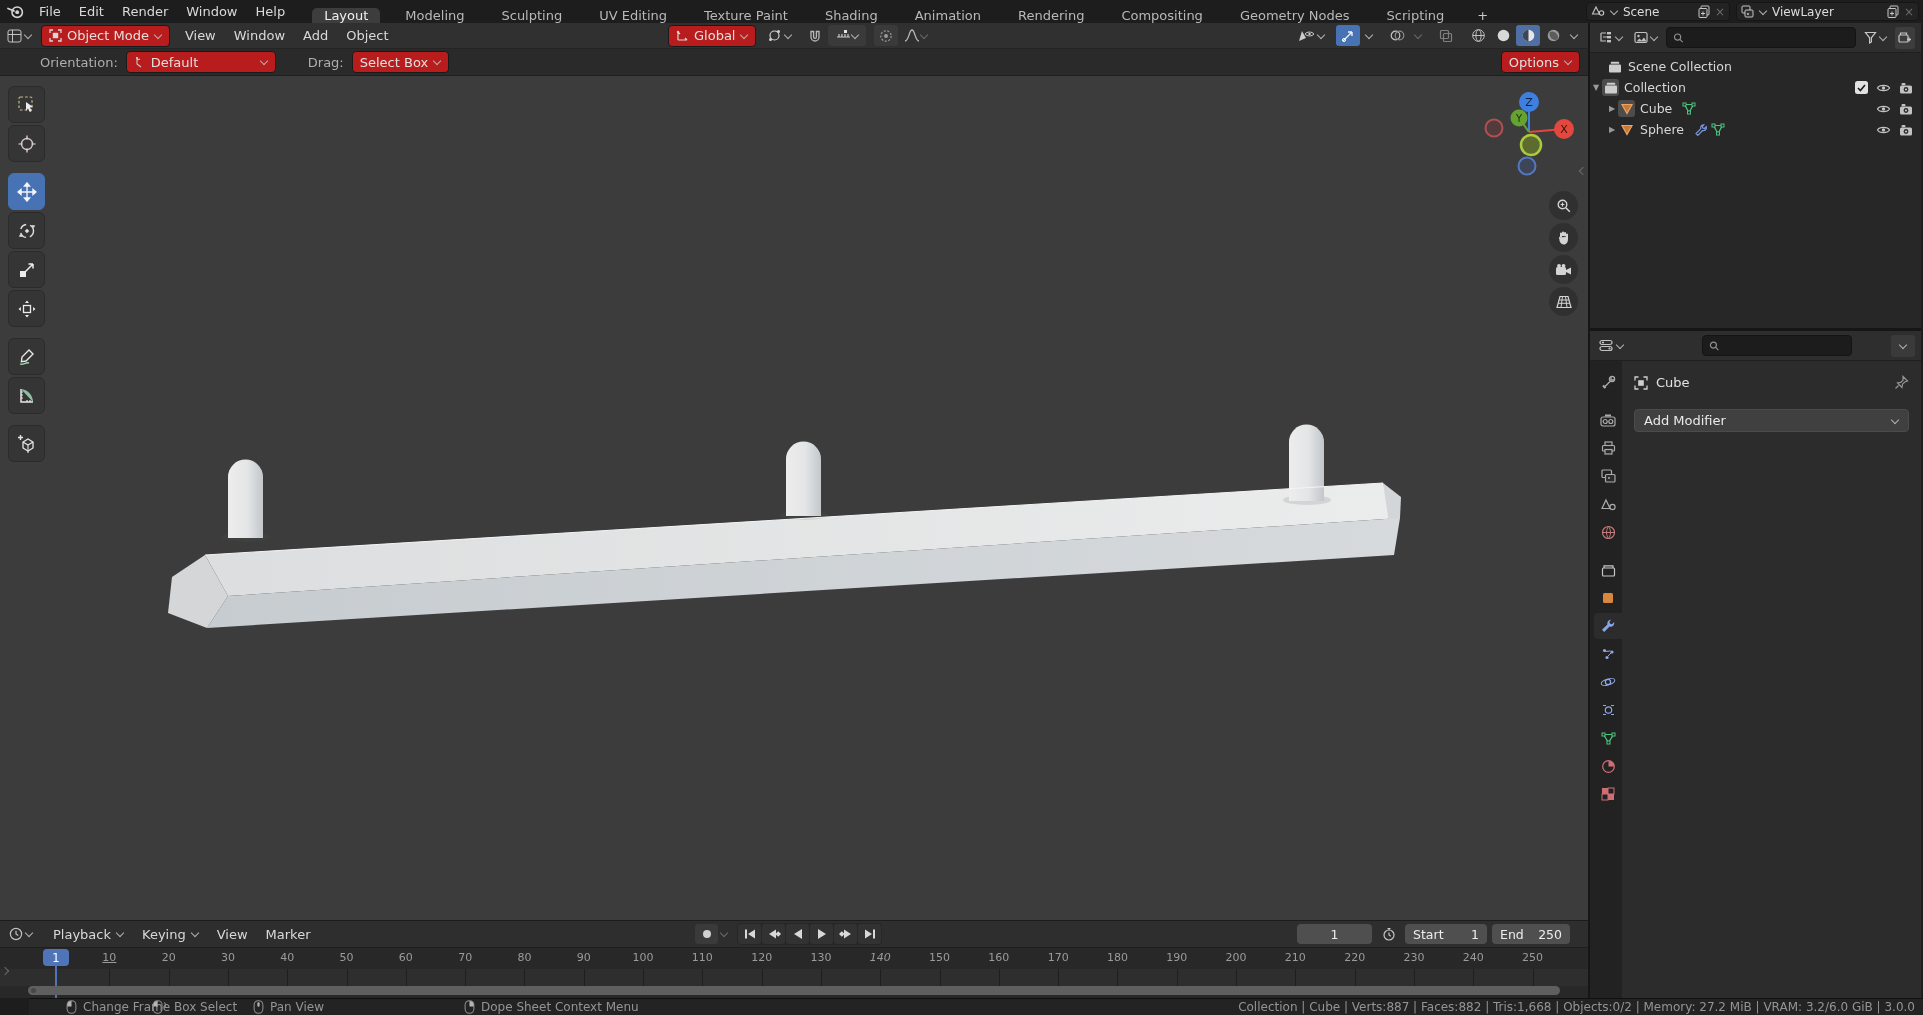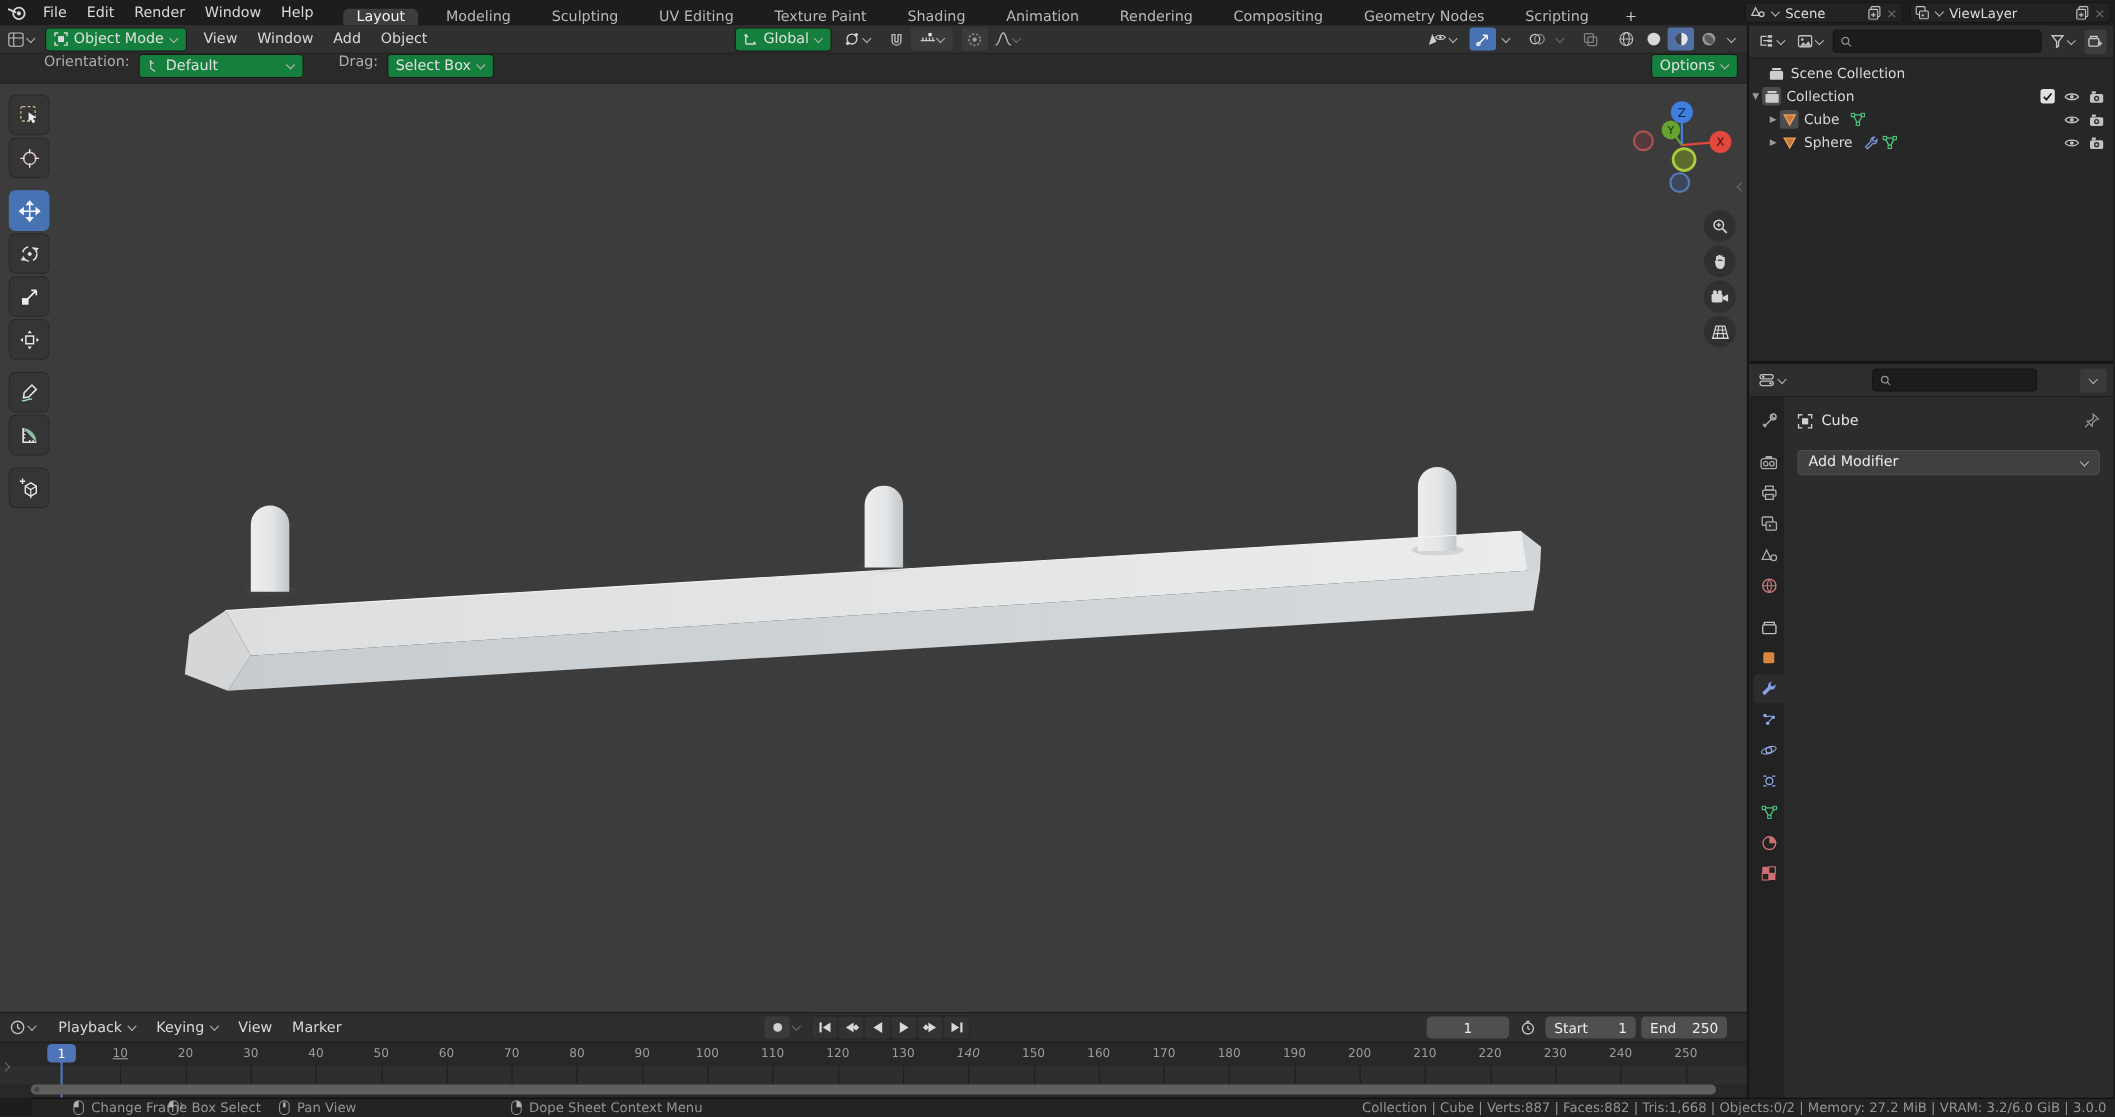--- a/index.html
+++ b/index.html
@@ -7,21 +7,21 @@
     font-family:"DejaVu Sans","Liberation Sans",sans-serif; color:#d4d4d4; font-size:13px; }
   svg { display:block; }
 
   
   .chev { width:8px; height:8px; display:inline-block; position:relative; flex:0 0 auto; }
   .chev::after { content:""; position:absolute; left:1px; top:0; width:5px; height:5px;
     border-right:1.6px solid #b2b2b2; border-bottom:1.6px solid #b2b2b2; transform:rotate(45deg); }
   .chev.dim::after { border-color:#6a6a6a; }
   .chev.left::after { transform:rotate(135deg); left:3px; }
   .chev.right::after { transform:rotate(-45deg); left:0; }
-  .pill { background:#15803d; border:1px solid #1a1a1a; border-radius:4px; height:22px;
+  .pill { background:#b91c1c; border:1px solid #1a1a1a; border-radius:4px; height:22px;
     display:flex; align-items:center; gap:5px; padding:0 7px; color:#e0e0e0; }
   .menu-item { padding:0 9px; height:100%; display:flex; align-items:center; color:#d9d9d9; cursor:default; }
   .field { background:#1c1c1c; border:1px solid #141414; border-radius:4px; height:21px;
     display:flex; align-items:center; gap:5px; padding:0 6px; }
   .field input { background:transparent; border:none; outline:none; color:#cfcfcf; width:100%;
     font-family:inherit; font-size:12px; }
   .numfield { background:#4f4f4f; border-radius:4px; height:20px; display:flex; align-items:center;
     padding:0 8px; color:#ececec; font-size:12.5px; }
   .iconbtn { display:flex; align-items:center; justify-content:center; gap:2px; border-radius:3px;
     height:22px; padding:0 3px; }
@@ -47,21 +47,21 @@
   .vp-header { height:26px; background:#303030; border-bottom:1px solid #242424;
     display:flex; align-items:center; padding:0 4px; position:relative; }
   .vp-header .menus { display:flex; height:100%; }
   .center-tools { position:absolute; left:668px; display:flex; align-items:center; gap:8px; }
   .right-tools { position:absolute; right:6px; display:flex; align-items:center; gap:8px; }
   .tglgroup { display:flex; align-items:center; gap:1px; }
   .tgl { width:24px; height:21px; border-radius:3px; display:flex; align-items:center; justify-content:center; }
   .tgl.on { background:#4f6fa5; }
   .tgl.onb { background:#4772b3; }
   .tool-settings { height:27px; background:#2a2a2a; border-bottom:1px solid #1f1f1f;
-    display:flex; align-items:flex-start; gap:8px; padding:0 10px; position:relative; }
+    display:flex; align-items:center; gap:8px; padding:0 10px; position:relative; }
   .ts-label { color:#aeaeae; }
   .options-pill { position:absolute; right:8px; }
 
   
   .viewport { position:relative; height:844px; background:#3c3c3c; overflow:hidden; }
   .toolbar { position:absolute; left:8px; top:10px; display:flex; flex-direction:column; gap:2px; }
   .toolbar .gap { height:7px; }
   .toolbtn { width:37px; height:37px; background:#353535; border:1px solid #2b2b2b; border-radius:6px;
     display:flex; align-items:center; justify-content:center; }
   .toolbtn.active { background:#4772b3; border-color:#4772b3; }

